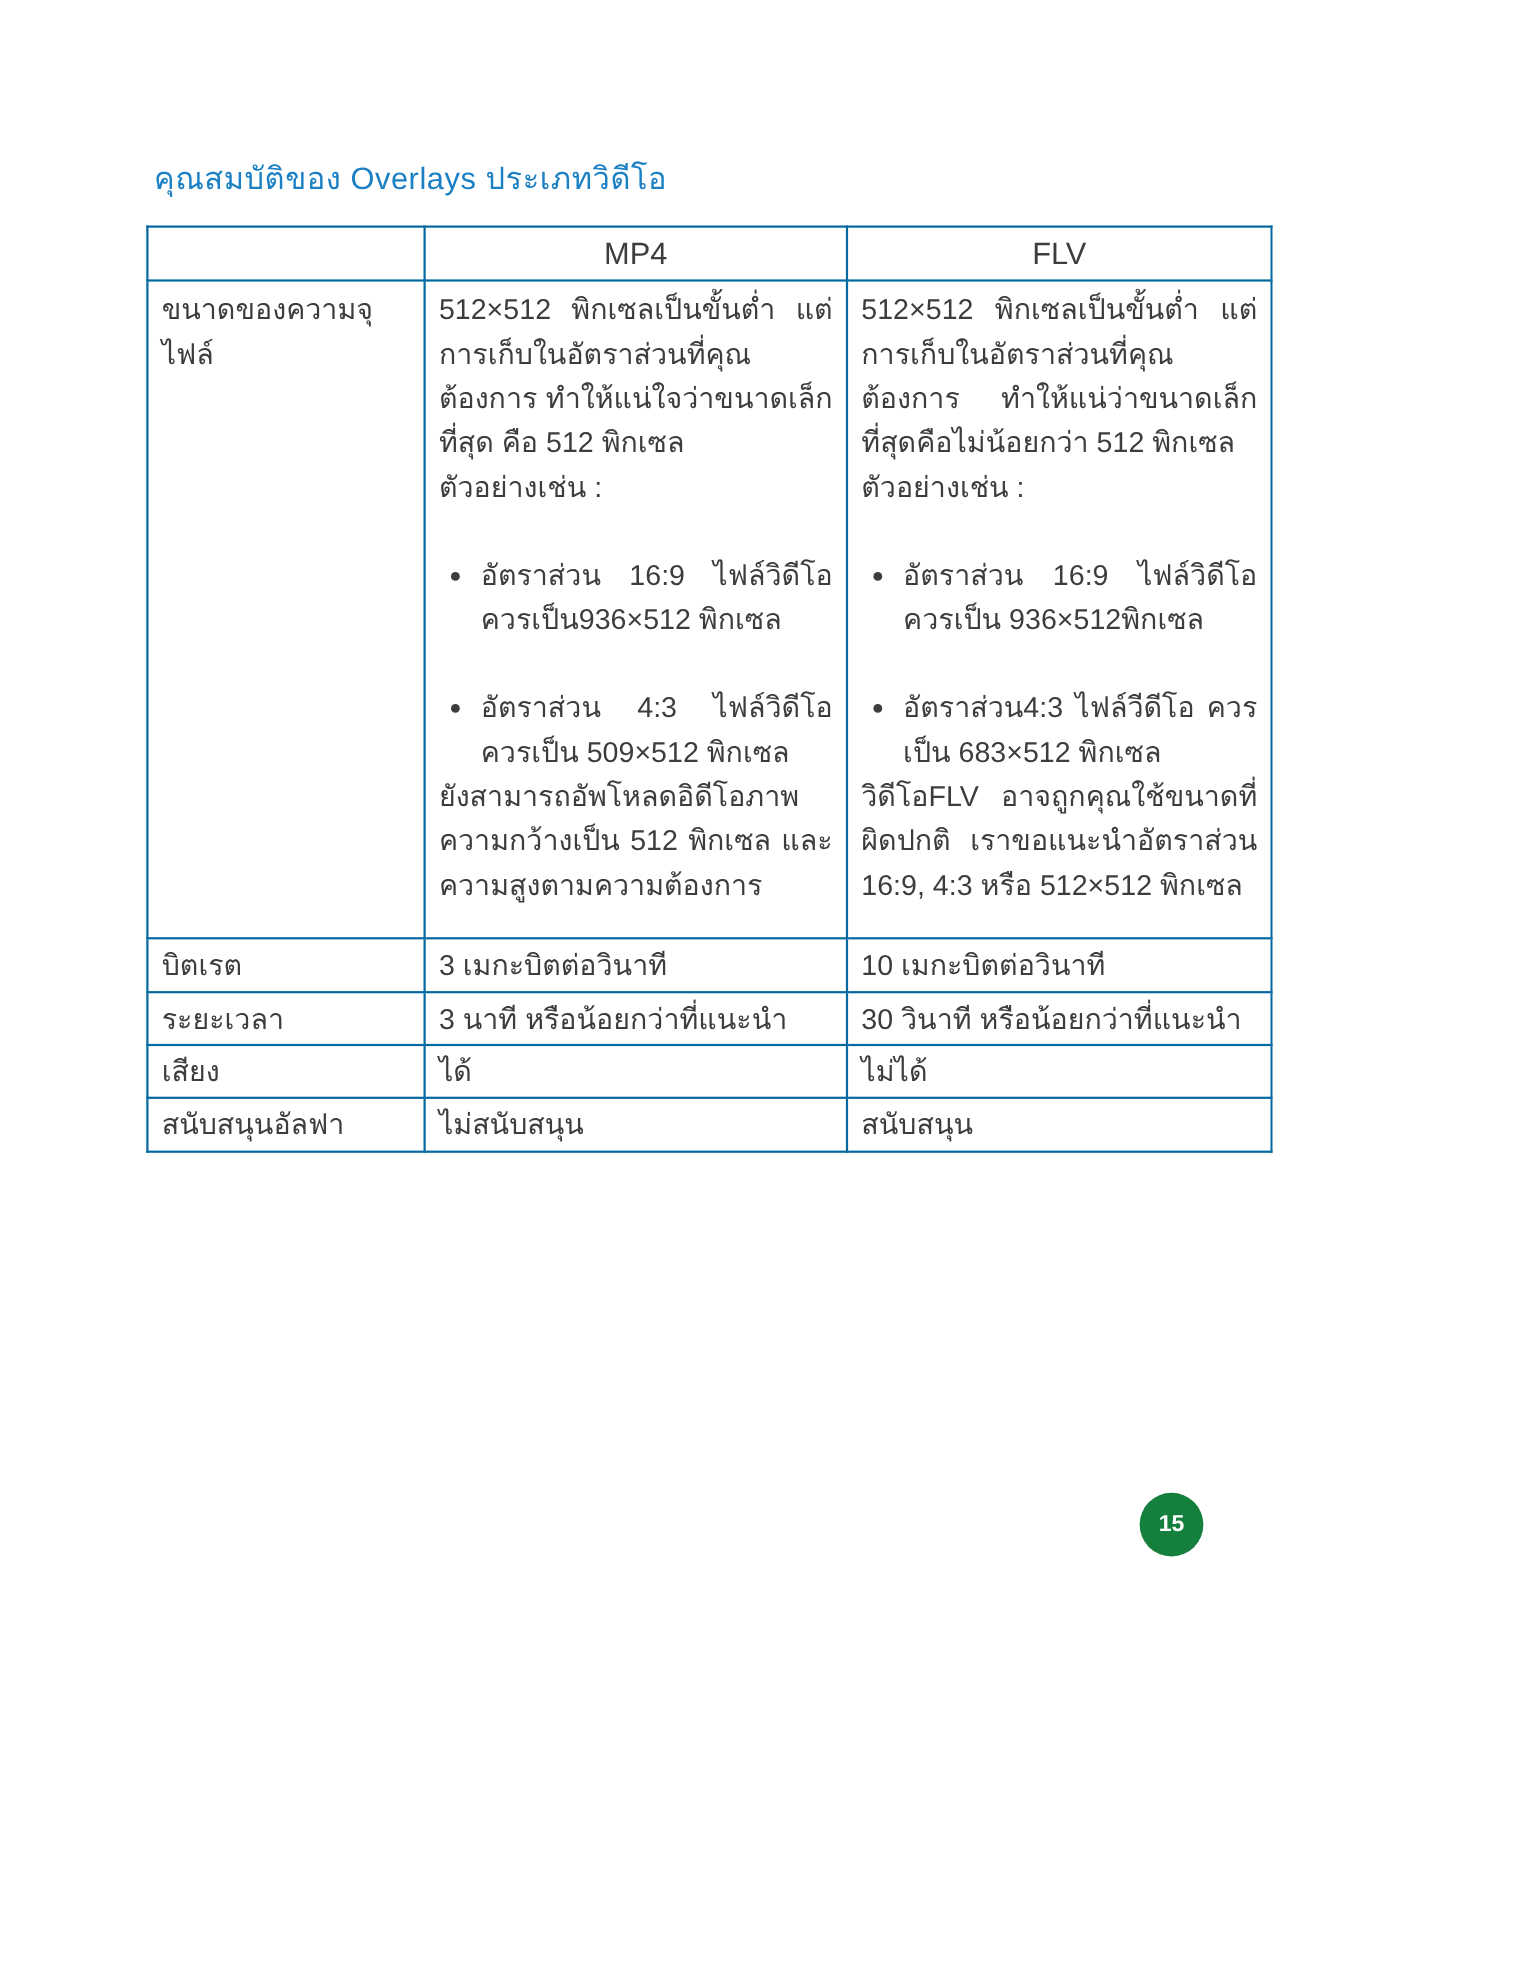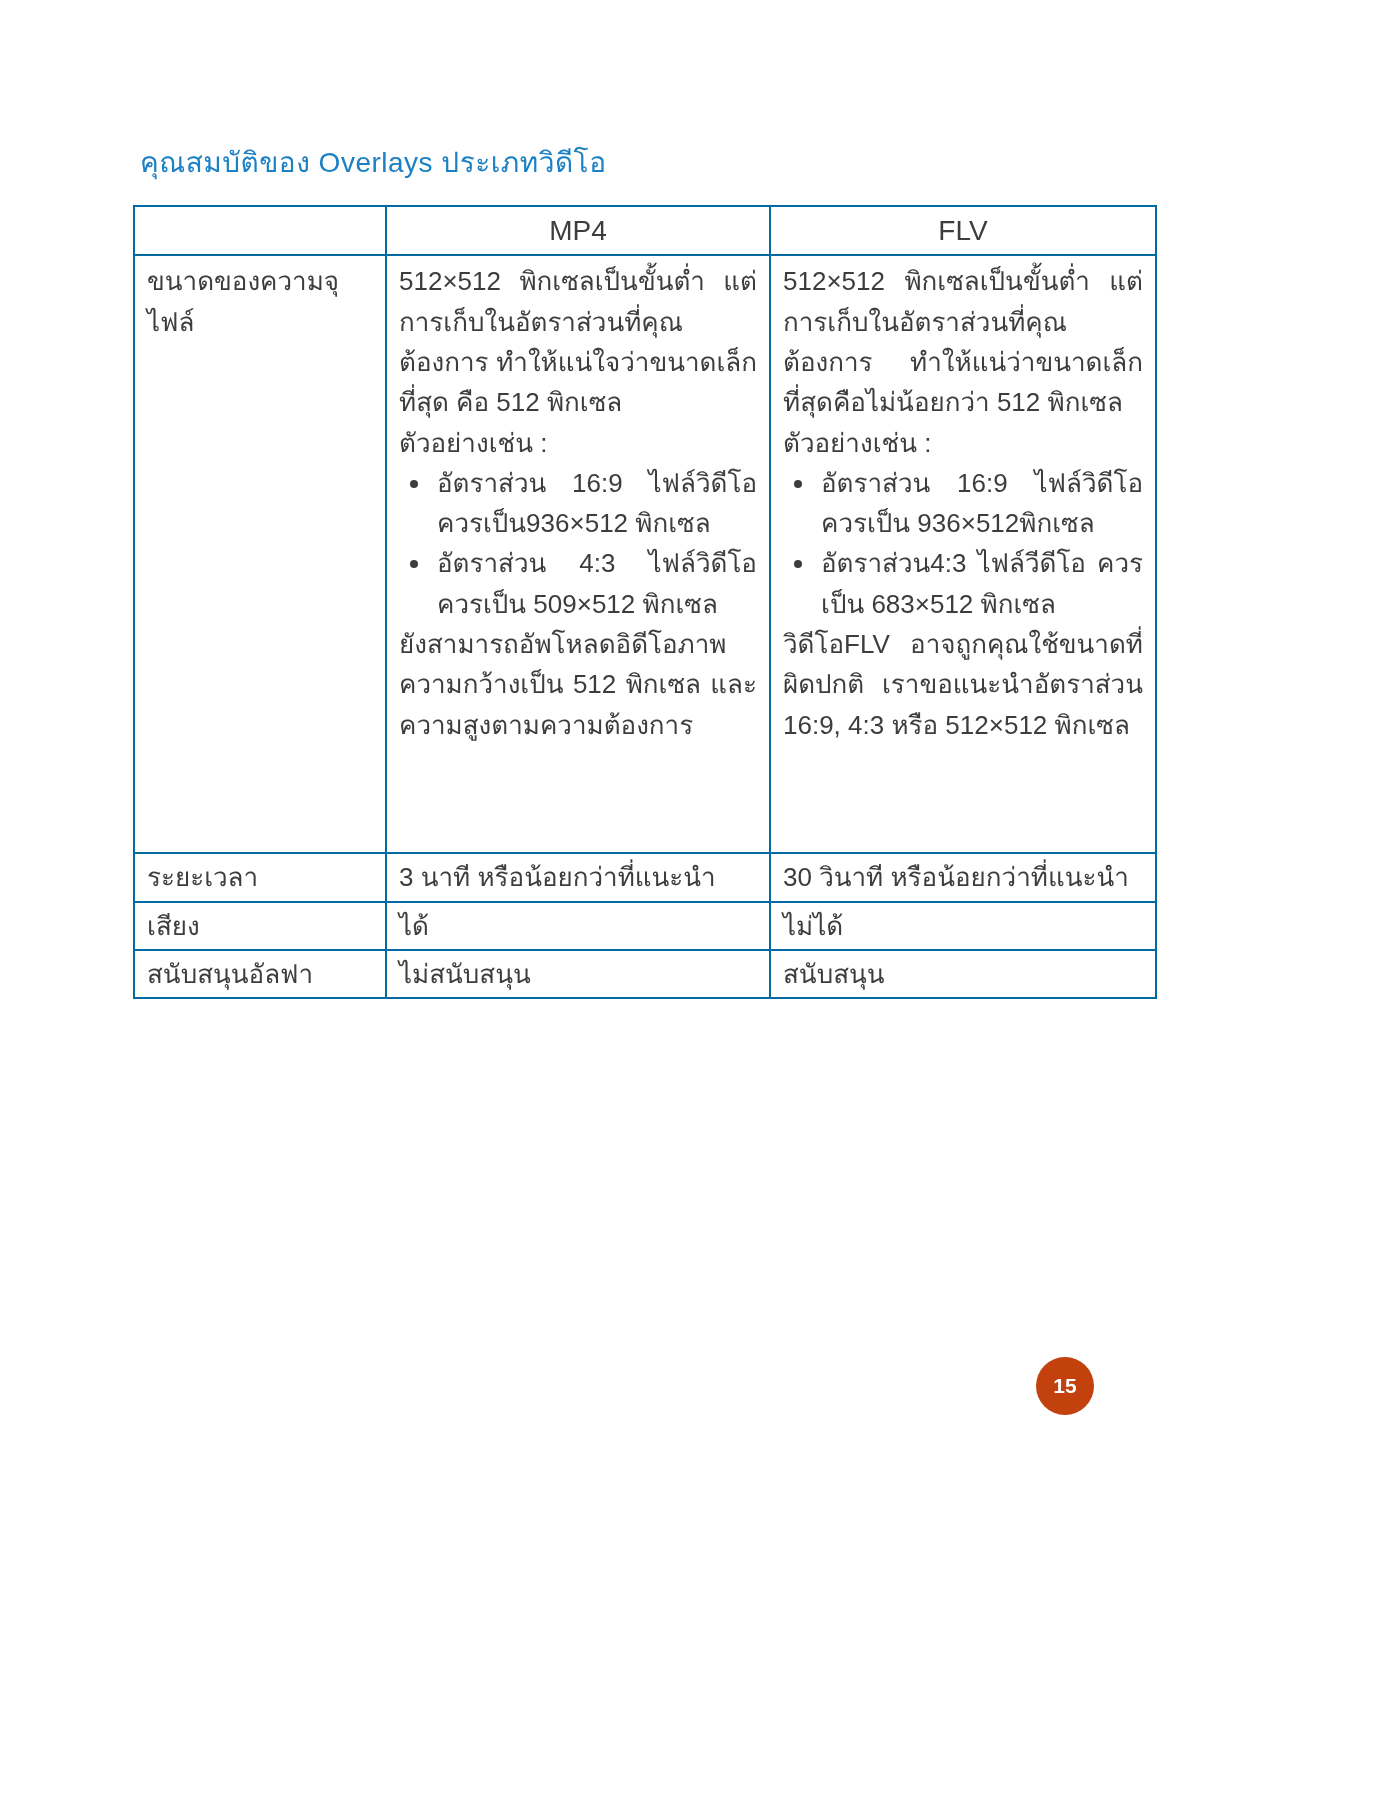--- a/index.html
+++ b/index.html
@@ -78,30 +78,31 @@
 
   ul.cell-bullets {
     list-style: disc;
     margin: 0;
     padding-left: 34px;
   }
 
   ul.cell-bullets li {
     padding-left: 4px;
     text-align: justify;
+    margin-top: 40px;
   }
 
   .page-number-badge {
     position: absolute;
     left: 1036px;
     top: 1357px;
     width: 58px;
     height: 58px;
     border-radius: 50%;
-    background: #c2410c;
+    background: #15803d;
     display: flex;
     align-items: center;
     justify-content: center;
     color: #ffffff;
     font-size: 21px;
     font-weight: bold;
   }
 </style>
 </head>
 <body>
@@ -141,20 +142,25 @@
           <p class="cell-para">ตัวอย่างเช่น :</p>
           <ul class="cell-bullets">
             <li>อัตราส่วน 16:9 ไฟล์วิดีโอ ควรเป็น 936×512พิกเซล</li>
             <li>อัตราส่วน4:3 ไฟล์วีดีโอ ควรเป็น 683×512 พิกเซล</li>
           </ul>
           <p class="cell-para justify">วิดีโอFLV อาจถูกคุณใช้ขนาดที่ผิดปกติ เราขอแนะนำอัตราส่วน 16:9, 4:3 หรือ 512×512 พิกเซล</p>
         </td>
       </tr>
 
 
+      <tr class="row-simple">
+        <td>บิตเรต</td>
+        <td>3 เมกะบิตต่อวินาที</td>
+        <td>10 เมกะบิตต่อวินาที</td>
+      </tr>
 
 
       <tr class="row-simple">
         <td>ระยะเวลา</td>
         <td>3 นาที หรือน้อยกว่าที่แนะนำ</td>
         <td>30 วินาที หรือน้อยกว่าที่แนะนำ</td>
       </tr>
 
       <tr class="row-simple">
         <td>เสียง</td>

